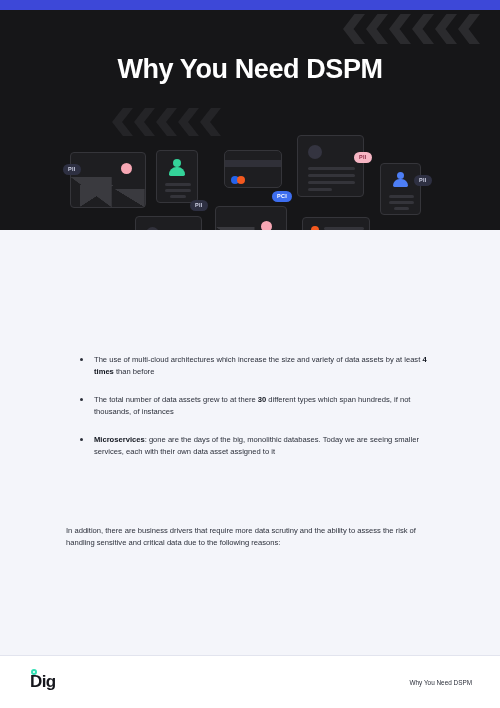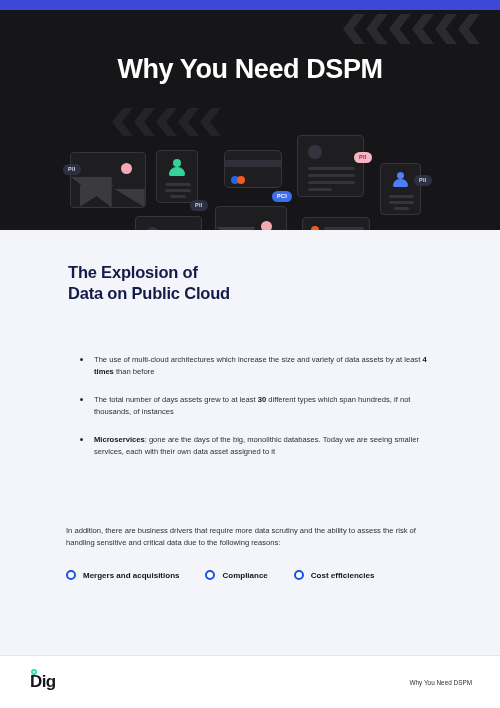--- a/index.html
+++ b/index.html
@@ -184,54 +184,36 @@
 
     <div class="card" style="left:302px; top:207px; width:68px; height:38px;">
       <div class="dot" style="left:8px; top:8px; width:8px; height:8px; background:#f4591f;"></div>
       <div class="line" style="left:21px; top:9px; width:40px;"></div>
 
     </div>
   </div>
 
   <div class="body">
 
-    <div class="sec-title">
-      <div>The Explosion of</div>
-      <div>Data on Public Cloud</div>
-    </div>
 
 
     <ul class="bullets">
       <li>
         <span>The use of multi-cloud architectures which increase the size and variety of data assets by at least </span><b>4 times</b><span> than before</span>
       </li>
       <li>
-        <span>The total number of days assets grew to at least </span><b>30</b><span> different types which span hundreds, if not thousands, of instances</span>
+        <span>The total number of data assets grew to at there </span><b>30</b><span> different types which span hundreds, if not thousands, of instances</span>
       </li>
       <li>
         <b>Microservices</b><span>: gone are the days of the big, monolithic databases. Today we are seeing smaller services, each with their own data asset assigned to it</span>
       </li>
     </ul>
 
     <div class="closing">In addition, there are business drivers that require more data scrutiny and the ability to assess the risk of handling sensitive and critical data due to the following reasons:</div>
 
-    <div class="options">
-      <div class="opt">
-        <span class="radio"></span>
-        <span class="opt-label">Mergers and acquisitions</span>
-      </div>
-      <div class="opt">
-        <span class="radio"></span>
-        <span class="opt-label">Compliance</span>
-      </div>
-      <div class="opt">
-        <span class="radio"></span>
-        <span class="opt-label">Cost efficiencies</span>
-      </div>
-    </div>
   </div>
 
   <div class="footer">
     <div class="logo">
       <span class="logo-dot"></span>
       <span class="logo-text">Dig</span>
     </div>
     <div class="footer-note">Why You Need DSPM</div>
   </div>
 

